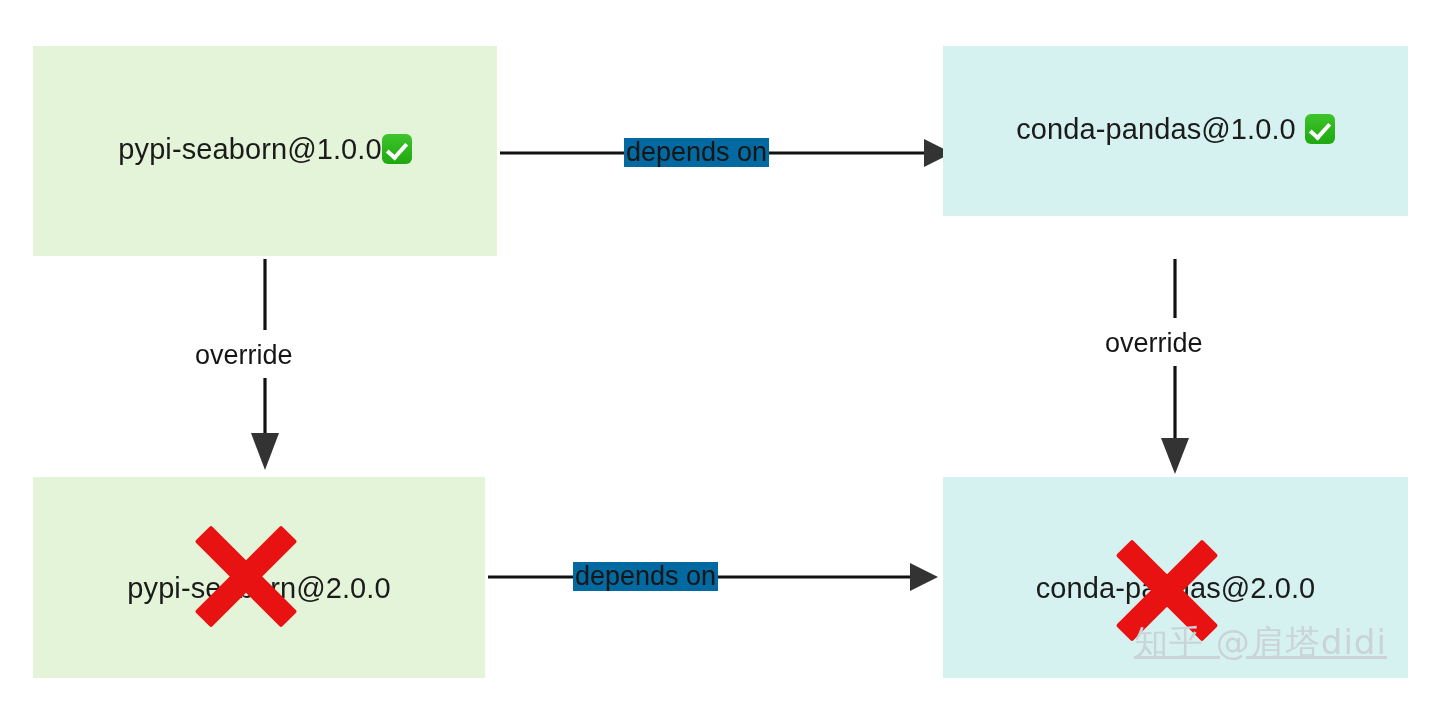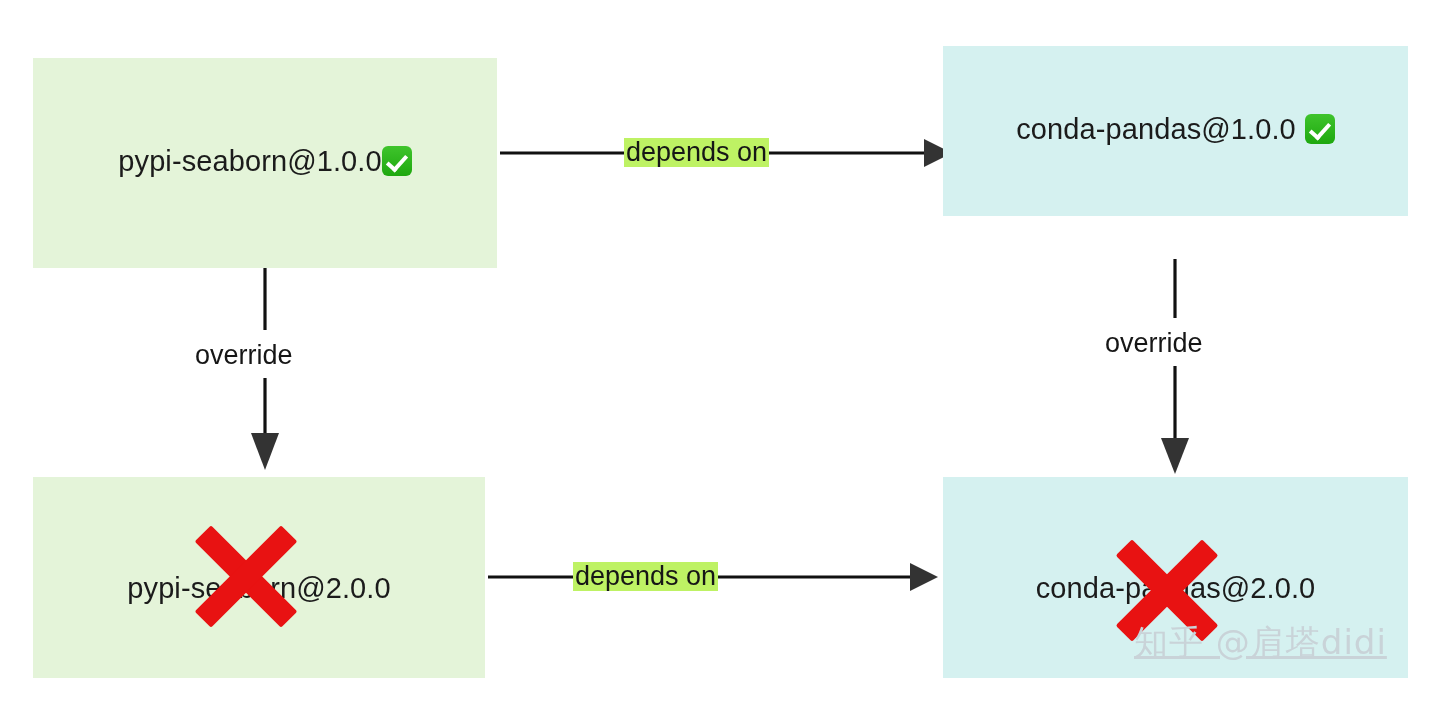--- a/index.html
+++ b/index.html
@@ -31,21 +31,21 @@
     font-size: 29px;
     color: #1b1b1b;
     letter-spacing: 0.1px;
     white-space: nowrap;
     display: inline-flex;
     align-items: center;
   }
   .node-green { background: #e4f4d9; }
   .node-blue  { background: #d5f1f0; }
 
-  #node-top-left     { left: 33px;  top: 58px;  width: 464px; height: 210px; }
+  #node-top-left     { left: 33px;  top: 46px;  width: 464px; height: 210px; }
   #node-top-right    { left: 943px; top: 46px;  width: 465px; height: 170px; }
   #node-bottom-left  { left: 33px;  top: 477px; width: 452px; height: 201px; }
   #node-bottom-right { left: 943px; top: 477px; width: 465px; height: 201px; }
 
   
   #node-top-left .node-label,
   #node-top-right .node-label { margin-top: -4px; }
   #node-bottom-left .node-label,
   #node-bottom-right .node-label { margin-top: 22px; }
 
@@ -112,21 +112,21 @@
     stroke: #111111;
     stroke-width: 3.2;
     fill: none;
   }
   .edge-head { fill: #333333; }
 
   .edge-label {
     position: absolute;
     font-size: 27px;
     color: #161616;
-    background: #bef264;
+    background: #0369a1;
     white-space: nowrap;
     line-height: 1;
     padding: 1px 2px;
   }
   #label-depends-top    { left: 624px;  top: 138px; }
   #label-depends-bottom { left: 573px;  top: 562px; }
   #label-override-left  { left: 193px;  top: 341px; background: transparent; }
   #label-override-right { left: 1103px; top: 329px; background: transparent; }
 
   

